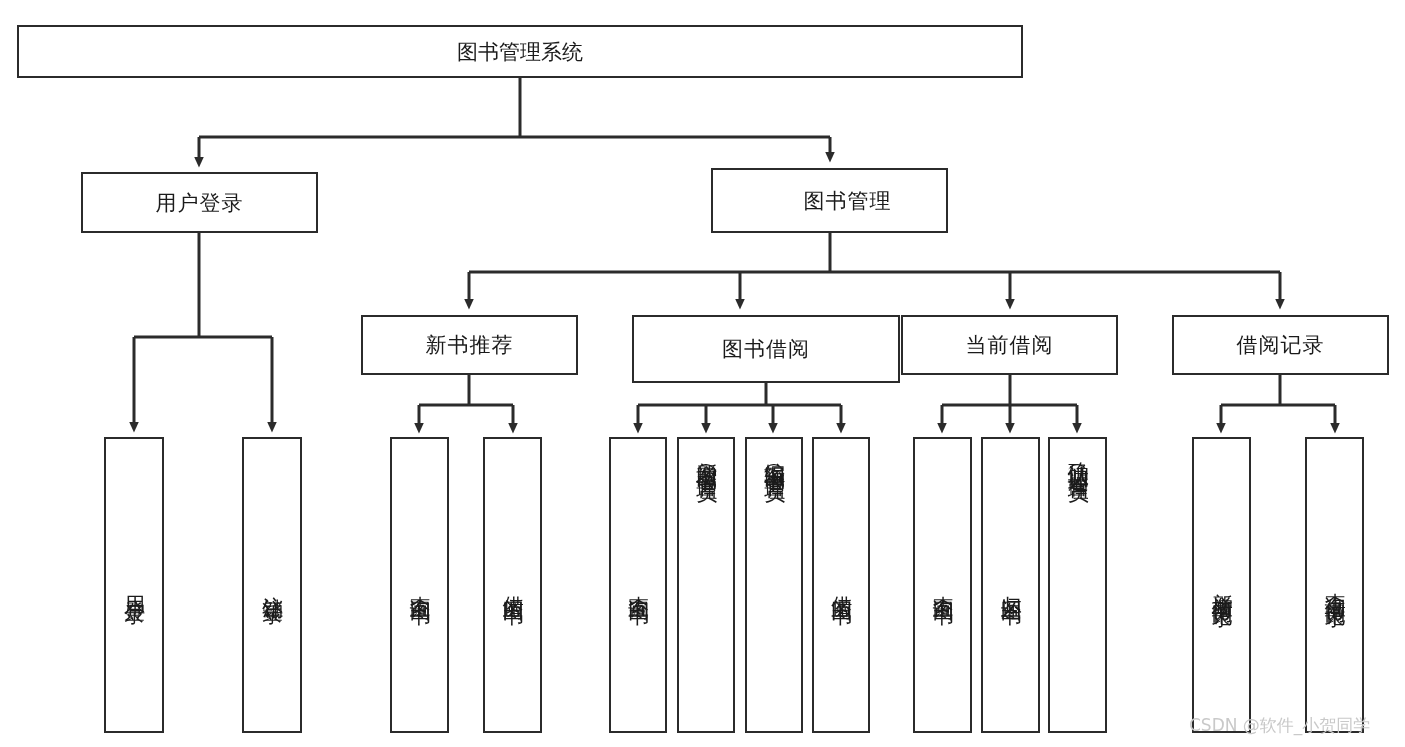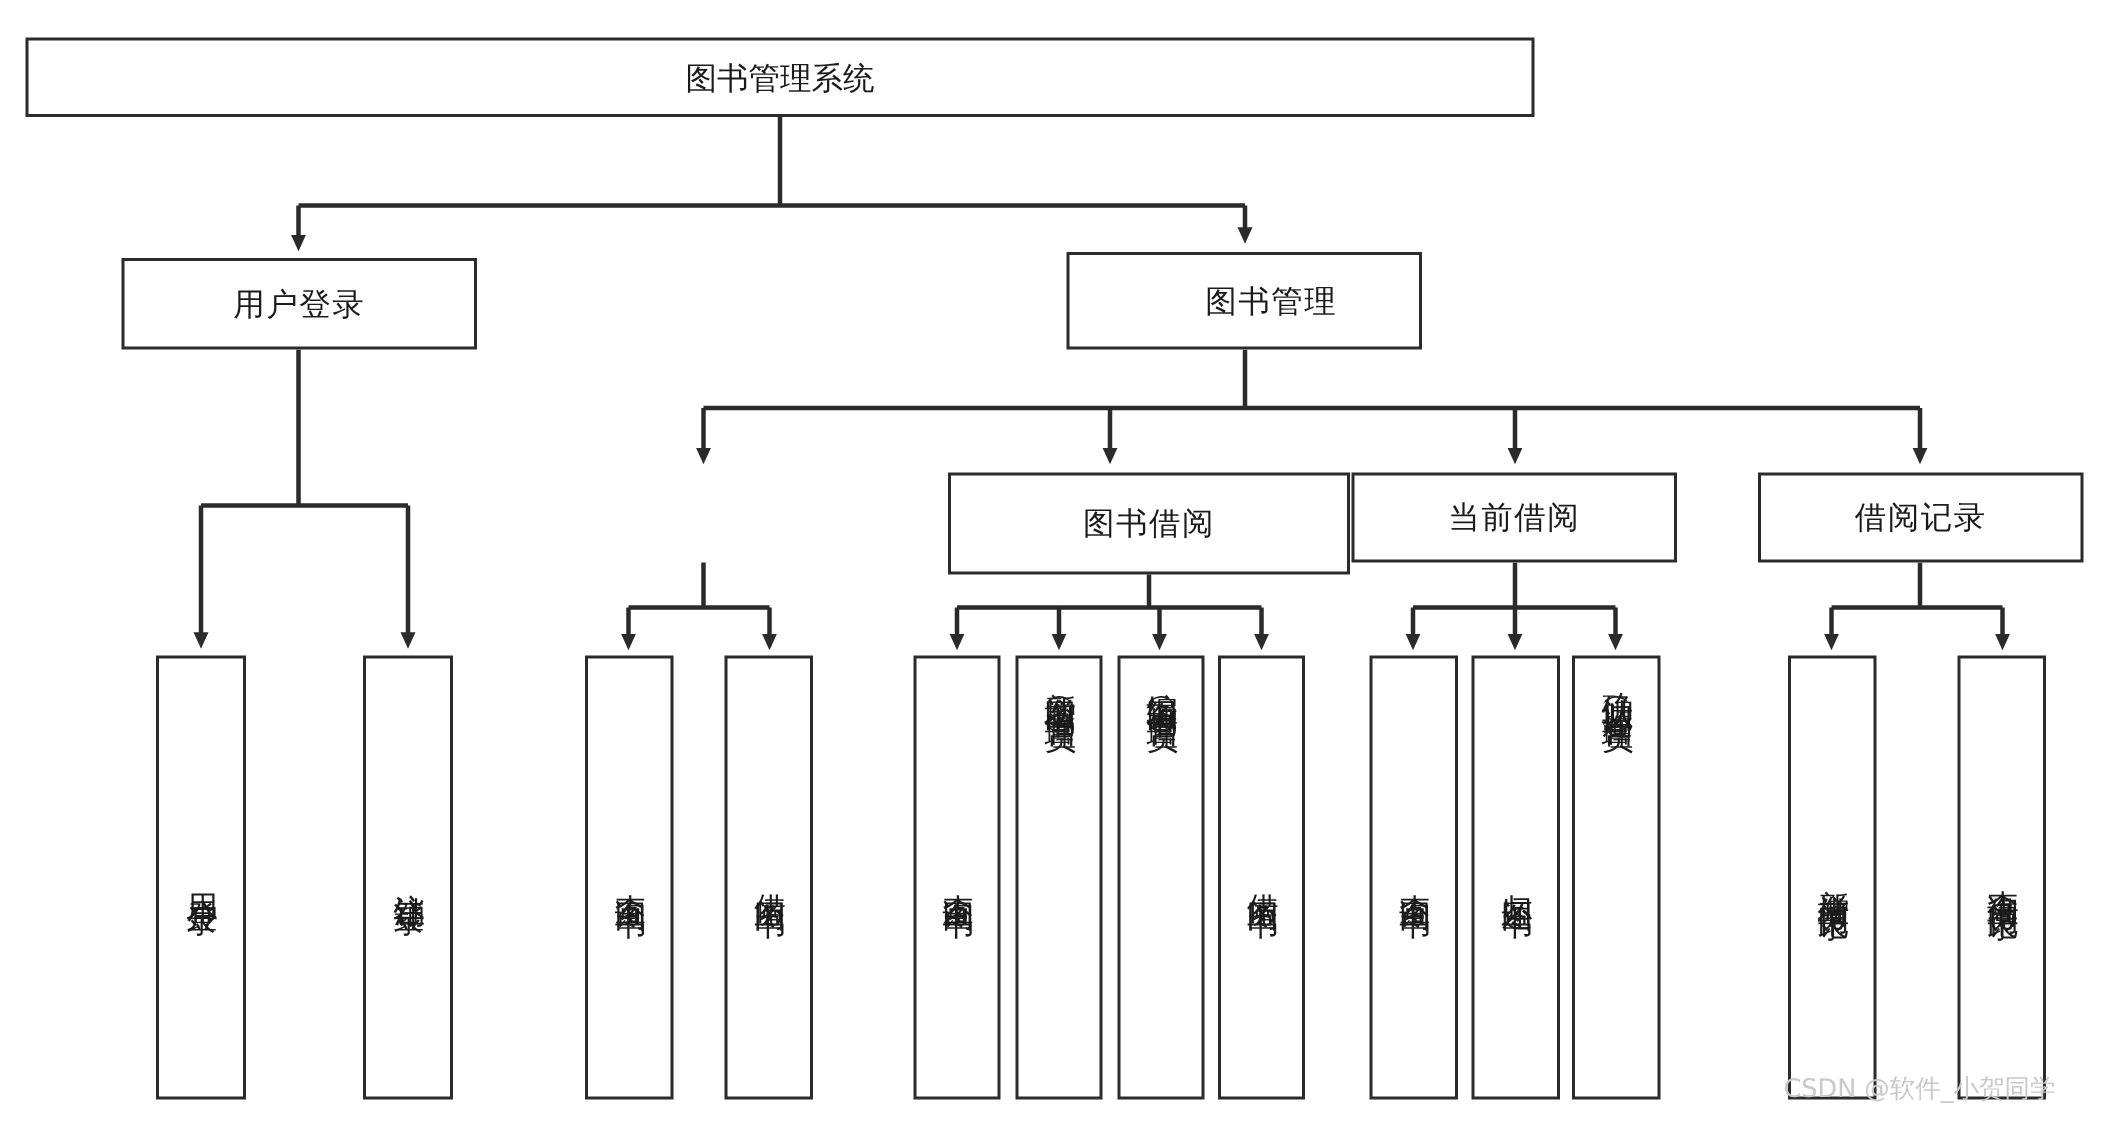--- a/index.html
+++ b/index.html
@@ -78,20 +78,23 @@
     <span>图书管理系统</span>
   </div>
 
   <div class="node h" style="left:81px;top:172px;width:237px;height:61px;">
     <span>用户登录</span>
   </div>
   <div class="node h" style="left:711px;top:168px;width:237px;height:65px;padding-left:36px;">
     <span>图书管理</span>
   </div>
 
+  <div class="node h" style="left:361px;top:315px;width:217px;height:60px;">
+    <span>新书推荐</span>
+  </div>
   <div class="node h" style="left:632px;top:315px;width:268px;height:68px;">
     <span>图书借阅</span>
   </div>
   <div class="node h" style="left:901px;top:315px;width:217px;height:60px;">
     <span>当前借阅</span>
   </div>
   <div class="node h" style="left:1172px;top:315px;width:217px;height:60px;">
     <span>借阅记录</span>
   </div>
 

